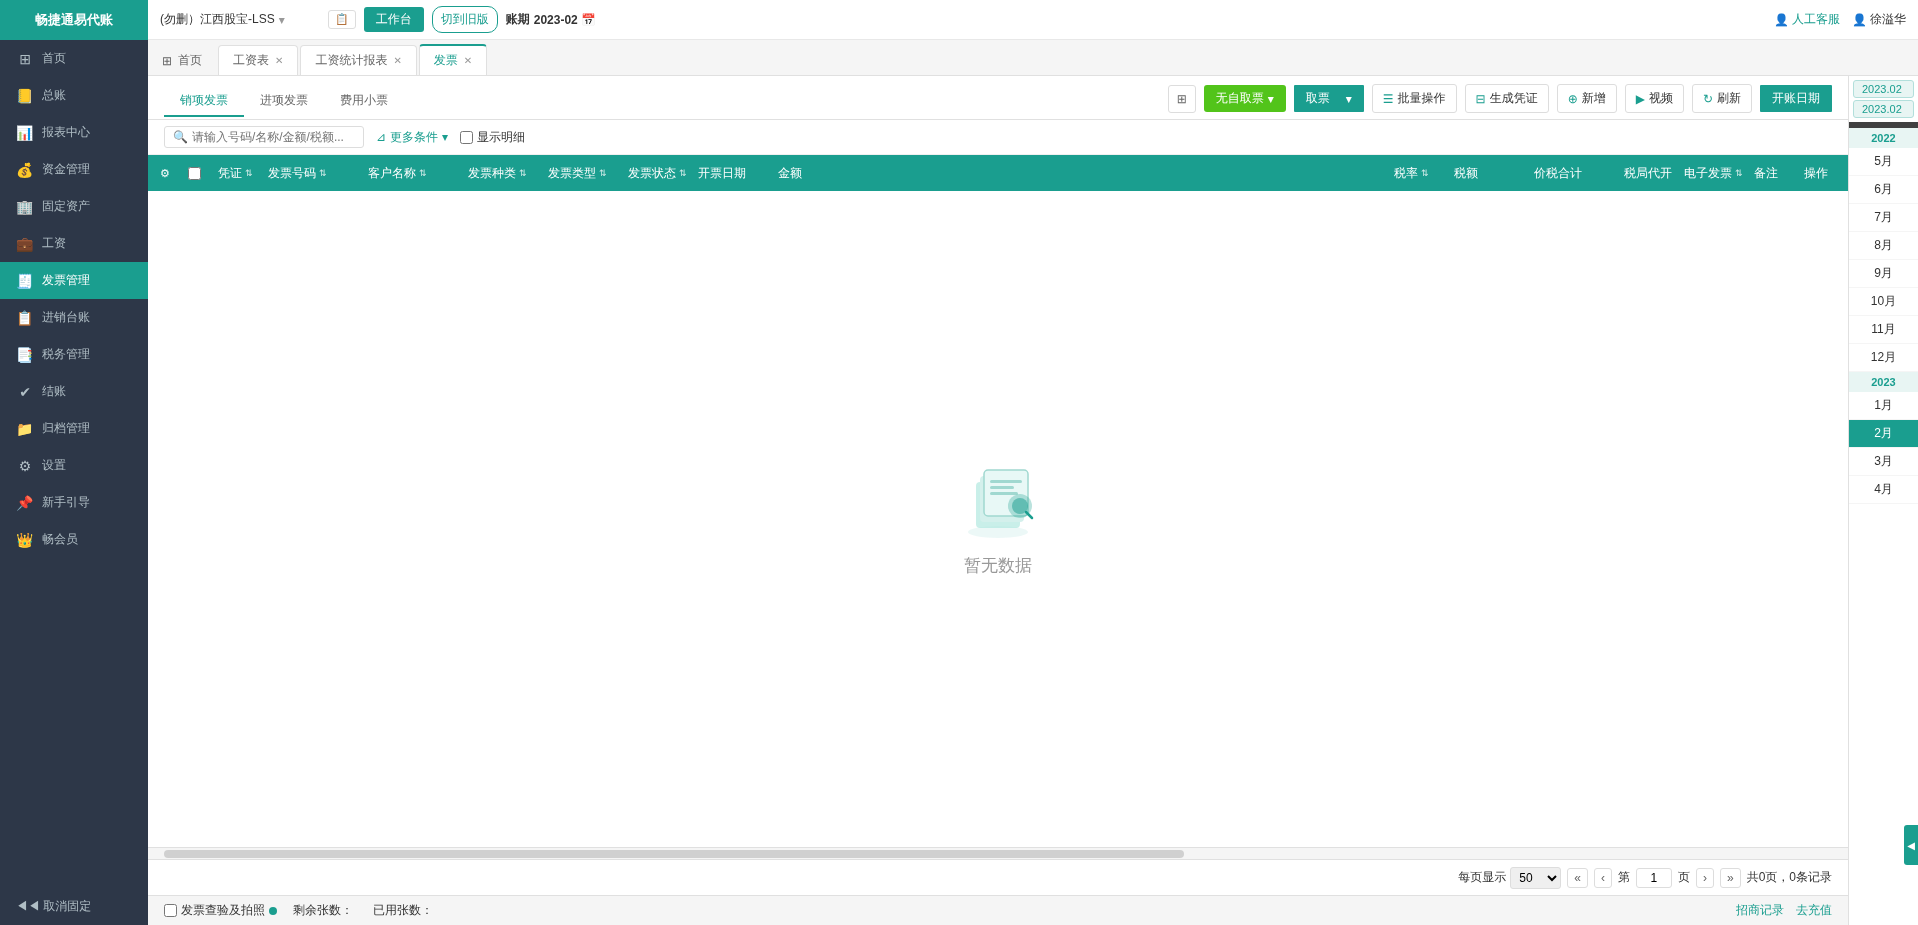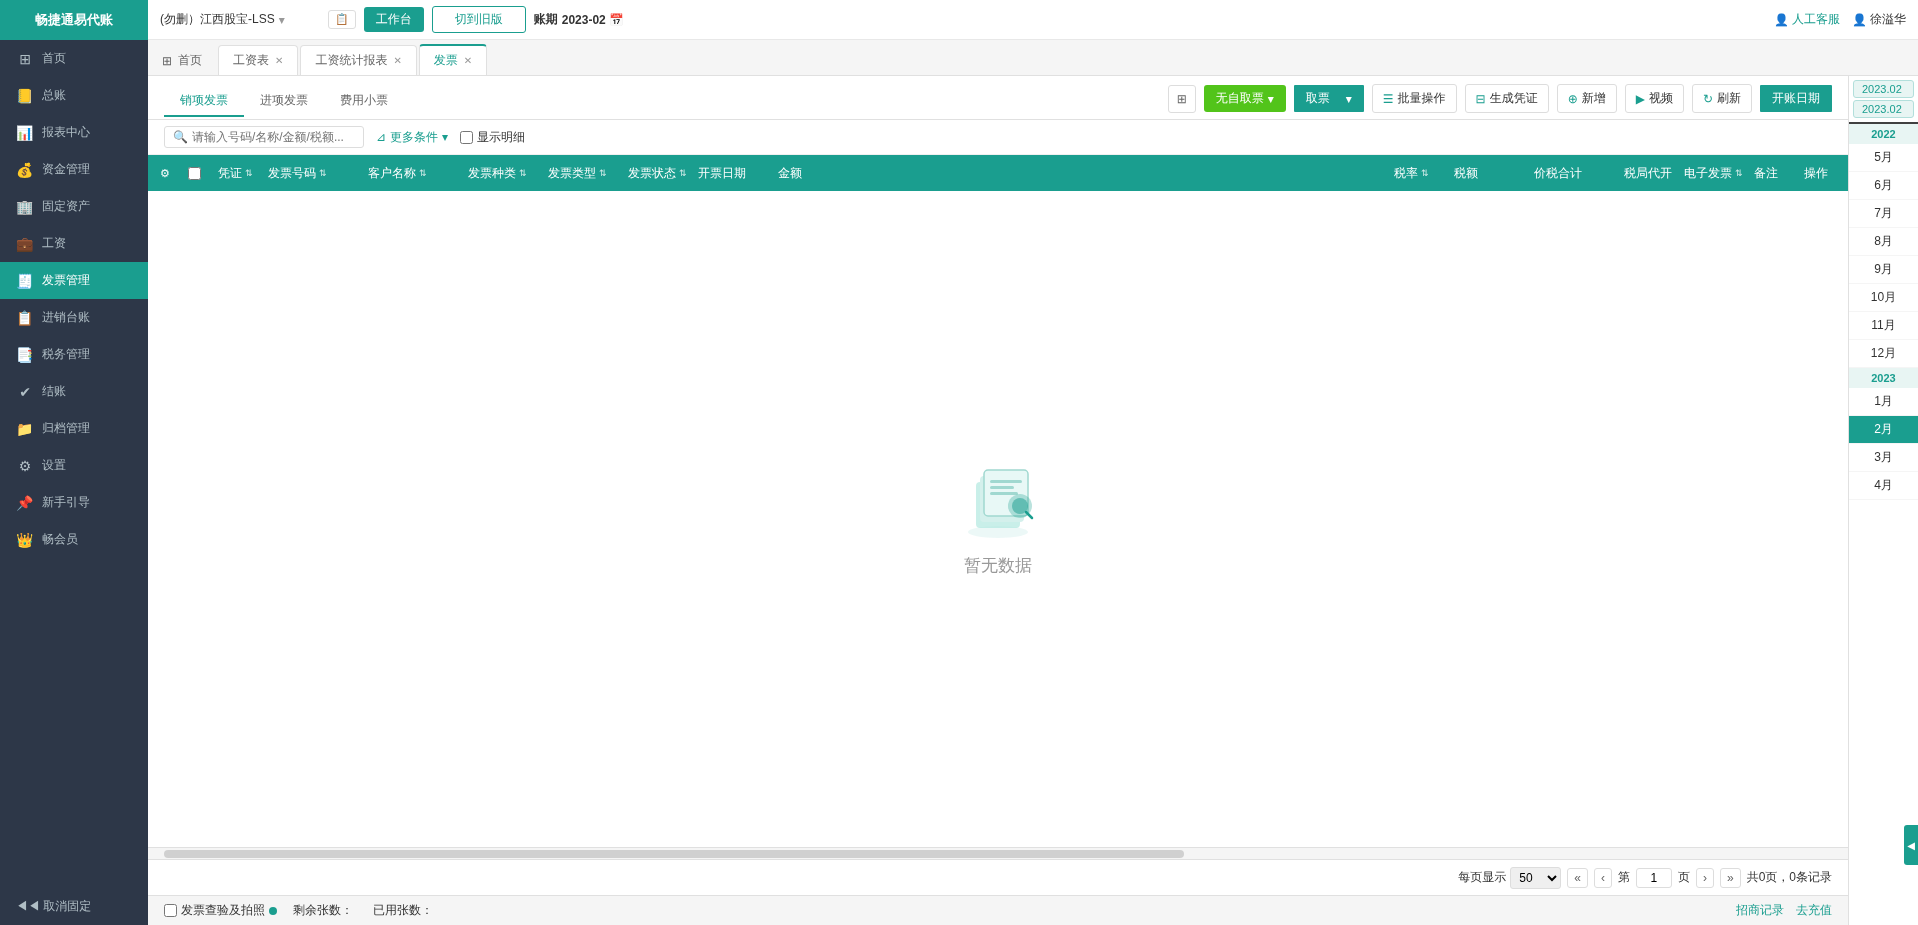--- a/index.html
+++ b/index.html
@@ -89,22 +89,22 @@
       border: none;
       border-radius: 3px;
       padding: 4px 12px;
       cursor: pointer;
       color: white;
       font-size: 12px;
     }
     .topbar-switch-btn {
       background: white;
       border: 1px solid #1a9e8f;
-      border-radius: 3px;
-      padding: 4px 22px;
+      border-radius: 10px;
+      padding: 4px 8px;
       cursor: pointer;
       color: #1a9e8f;
       font-size: 12px;
     }
     .topbar-period {
       display: flex;
       align-items: center;
       gap: 4px;
       color: #333;
       font-size: 12px;
@@ -733,21 +733,21 @@
           <span></span>
         </div>
         <div class="bottom-bar-right">
           <a href="#" style="color:#1a9e8f;text-decoration:none;">招商记录</a>
           <a href="#" style="color:#1a9e8f;text-decoration:none;">去充值</a>
         </div>
       </div>
     </div>
 
     <div class="date-panel">
-      <div style="padding:4px; display:flex; flex-direction:column; gap:2px; border-bottom:2px solid #404040;">
+      <div style="padding:4px; display:flex; flex-direction:column; gap:2px; border-bottom:6px solid #404040;">
         <div class="period-box">2023.02</div>
         <div class="period-box">2023.02</div>
       </div>
 
       <div style="background:#e8f5f3;padding:4px 8px;color:#1a9e8f;font-size:11px;font-weight:bold;text-align:center;">2022</div>
       <div class="date-period-item">5月</div>
       <div class="date-period-item">6月</div>
       <div class="date-period-item">7月</div>
       <div class="date-period-item">8月</div>
       <div class="date-period-item">9月</div>

